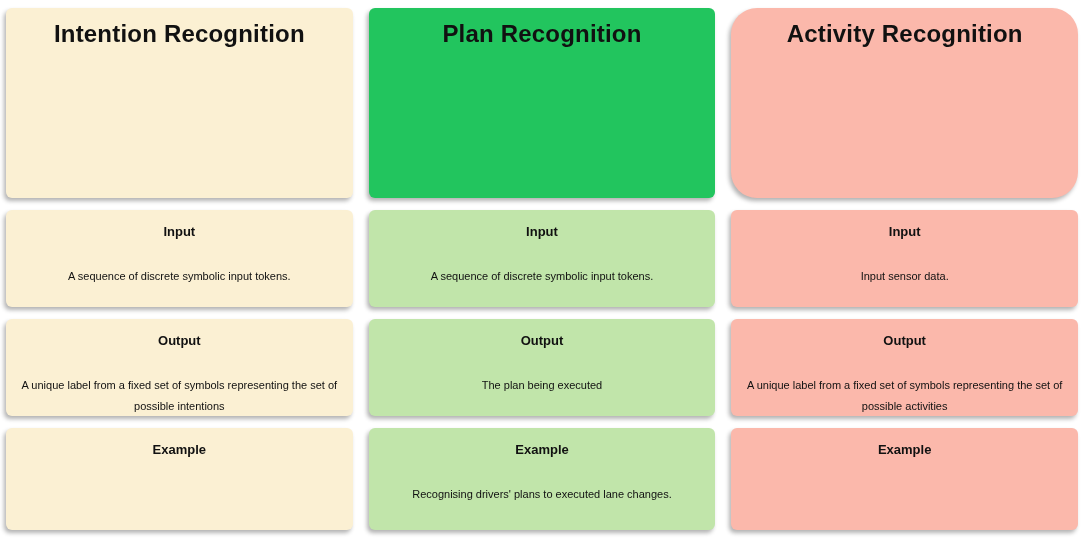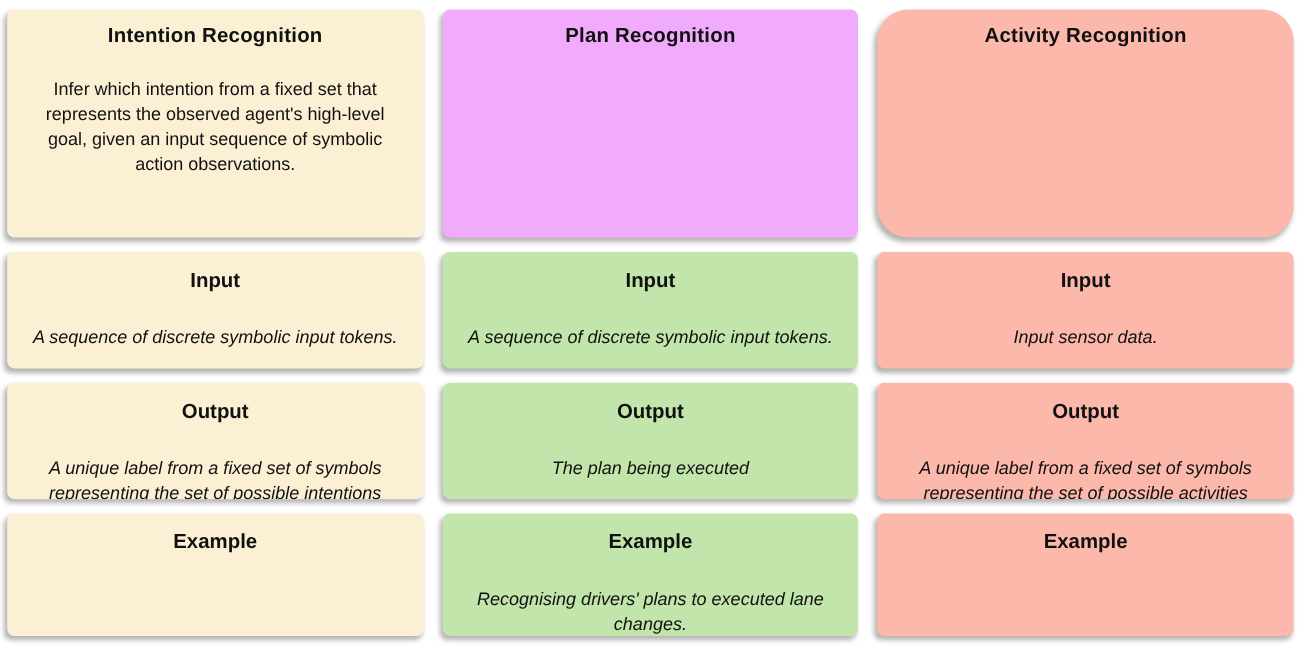--- a/index.html
+++ b/index.html
@@ -30,52 +30,50 @@
   .card {
     border-radius: 6px;
     box-shadow: -2px 3px 4px rgba(0,0,0,0.30);
     text-align: center;
     box-sizing: border-box;
     padding: 0 14px;
     overflow: hidden;
   }
   .card-title {
     margin-top: 12px;
-    font-size: 17px;
+    font-size: 24px;
     font-weight: bold;
     letter-spacing: 0.2px;
   }
   .card-desc {
     margin-top: 24px;
     font-size: 15px;
     line-height: 21px;
   }
   .section-label {
     margin-top: 14px;
-    font-size: 17px;
+    font-size: 13px;
     font-weight: bold;
   }
   .section-text {
     margin-top: 27px;
-    font-size: 15px;
+    font-size: 11px;
     line-height: 21px;
-    font-style: italic;
   }
 </style>
 </head>
 <body>
 
 <div class="canvas">
   <div class="grid">
 
     <div class="card" style="background-color: rgb(251, 240, 211);">
       <div class="card-title">Intention Recognition</div>
-      <div class="card-desc">Infer which intention from a fixed set that represents the observed agent's high-level goal, given an input sequence of symbolic action observations.</div>
     </div>
-    <div class="card" style="background-color: #f0abfc;">
+    <div class="card" style="background-color: #22c55e;">
       <div class="card-title">Plan Recognition</div>
     </div>
     <div class="card" style="background-color: rgb(251, 184, 171); border-radius: 26px;">
       <div class="card-title">Activity Recognition</div>
     </div>
 
     <div class="card" style="background-color: rgb(251, 240, 211);">
       <div class="section-label">Input</div>
       <div class="section-text">A sequence of discrete symbolic input tokens.</div>
     </div>

